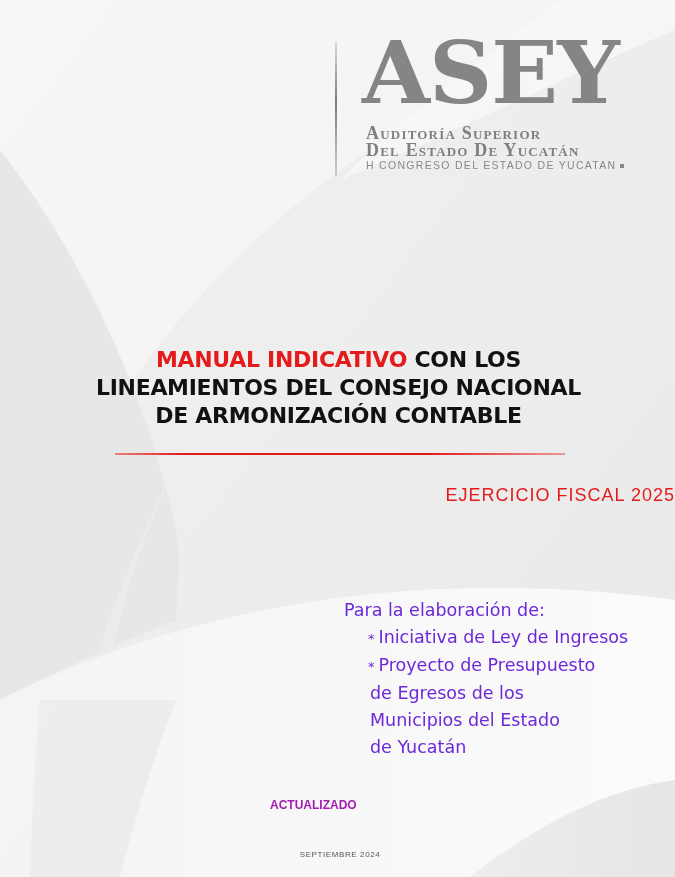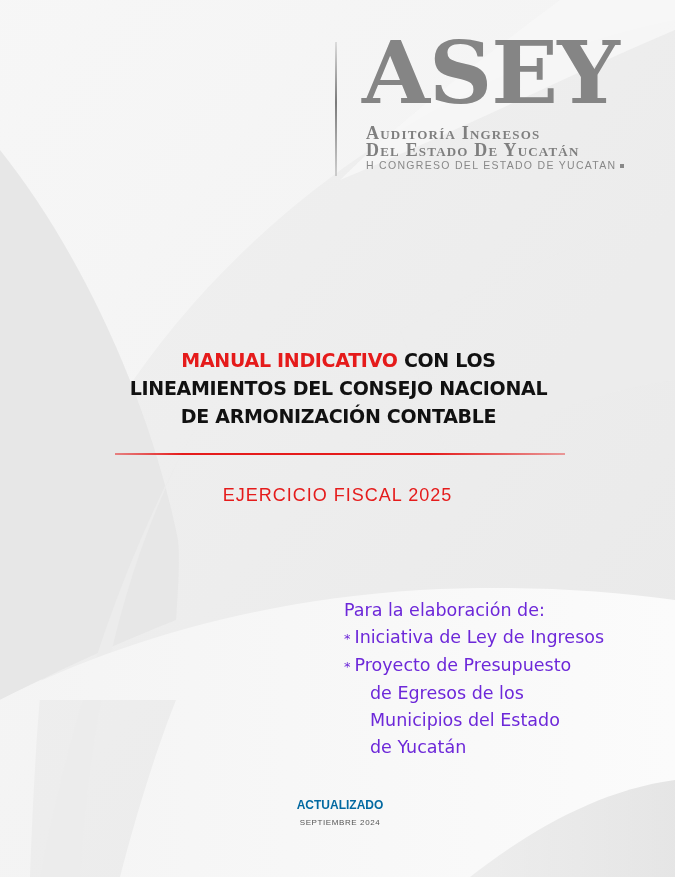--- a/index.html
+++ b/index.html
@@ -8,31 +8,31 @@
   .bg { position: absolute; left: 0; top: 0; }
   .logo-divider { position: absolute; left: 335px; top: 42px; width: 2px; height: 134px;
     background: linear-gradient(to bottom, rgba(120,120,120,0.2), #7a7a7a 45%, rgba(120,120,120,0.3)); }
   .logo-word { position: absolute; left: 362px; top: 30px; font-family: "DejaVu Serif", serif; font-size: 86px; line-height: 1;
     color: #858585; letter-spacing: -1px; font-weight: bold; transform: scaleX(1.02); transform-origin: left; }
   .logo-line1, .logo-line2 { position: absolute; left: 366px; font-family: "Liberation Serif", serif; color: #7f7f7f; font-size: 18px; letter-spacing: 1.2px; font-variant: small-caps; font-weight: bold; line-height: 1; }
   .logo-line1 { top: 124px; }
   .logo-line2 { top: 141px; }
   .logo-line3 { position: absolute; left: 366px; top: 160px; font-size: 10.5px; color: #888; letter-spacing: 1.3px; line-height: 1; }
   .logo-square { display: inline-block; width: 4px; height: 4px; background: #888; margin-left: 4px; vertical-align: middle; }
-  .title { position: absolute; left: 60px; top: 346px; width: 557px; text-align: center; font-family: "DejaVu Sans", sans-serif; font-weight: bold; font-size: 19px; line-height: 28px; color: #111; letter-spacing: -0.3px; }
+  .title { position: absolute; left: 60px; top: 346px; width: 557px; text-align: center; font-family: "DejaVu Sans", sans-serif; font-weight: bold; font-size: 22px; line-height: 28px; color: #111; letter-spacing: -0.3px; }
   .title .red { color: #e51b1b; }
   .rule { position: absolute; left: 115px; top: 453px; width: 450px; height: 2px;
     background: linear-gradient(to right, rgba(229,27,27,0.5), #e51b1b 15%, #e51b1b 70%, rgba(229,27,27,0.4)); }
-  .fiscal { position: absolute; left: 0; top: 485px; width: 675px; text-align: center; color: #e51b1b; font-size: 18px; letter-spacing: 1px; }
+  .fiscal { position: absolute; left: 0; top: 485px; width: 675px; text-align: right; color: #e51b1b; font-size: 18px; letter-spacing: 1px; }
   .purpose { position: absolute; left: 344px; top: 597px; font-family: "DejaVu Sans", sans-serif; font-size: 17.5px; color: #6d28d9; line-height: 27px; }
-  .purpose .item { }
+  .purpose .item { margin-left: 24px; }
   .purpose .star { font-size: 13px; margin-right: 4px; }
   .purpose .cont { margin-left: 26px; }
-  .updated { position: absolute; left: 270px; top: 798px; width: 140px; text-align: center; font-weight: bold; font-size: 12px; color: #0369a1; }
-  .updated-date { position: absolute; left: 270px; top: 818px; width: 140px; text-align: center; font-size: 8px; color: #555; letter-spacing: 0.6px; }
+  .updated { position: absolute; left: 270px; top: 798px; width: 140px; font-weight: bold; font-size: 12px; color: #a21caf; }
+  .updated-date { position: absolute; left: 270px; top: 850px; width: 140px; text-align: center; font-size: 8px; color: #555; letter-spacing: 0.6px; }
 </style>
 </head>
 <body>
 
 <div class="page">
   <svg class="bg" width="675" height="877" viewBox="0 0 675 877">
     <defs>
       <linearGradient id="g1" x1="0" y1="0" x2="1" y2="1">
         <stop offset="0" stop-color="#f1f1f1"></stop>
           <stop offset="1" stop-color="#e9e9e9"></stop>
@@ -61,21 +61,21 @@
 
     <path d="M400 330 C500 280 600 230 675 210 L675 380 C600 390 520 420 450 460 Z" fill="#ececec" opacity="0.7"></path>
 
     <path d="M0 700 C120 640 260 600 420 590 C520 585 600 590 675 600 L675 877 L120 877 C140 800 160 740 176 700 Z" fill="url(#g3)"></path>
 
     <path d="M470 877 C530 830 600 790 675 780 L675 877 Z" fill="url(#g4)" opacity="0.7"></path>
   </svg>
 
   <div class="logo-divider"></div>
   <div class="logo-word">ASEY</div>
-  <div class="logo-line1">Auditoría Ingresos</div>
+  <div class="logo-line1">Auditoría Superior</div>
   <div class="logo-line2">Del Estado De Yucatán</div>
   <div class="logo-line3"><span>H  CONGRESO DEL ESTADO DE YUCATAN</span><span class="logo-square"></span></div>
 
   <div class="title">
     <div><span class="red">MANUAL INDICATIVO</span><span> CON LOS</span></div>
     <div>LINEAMIENTOS DEL CONSEJO NACIONAL</div>
     <div>DE ARMONIZACIÓN CONTABLE</div>
   </div>
 
   <div class="rule"></div>

